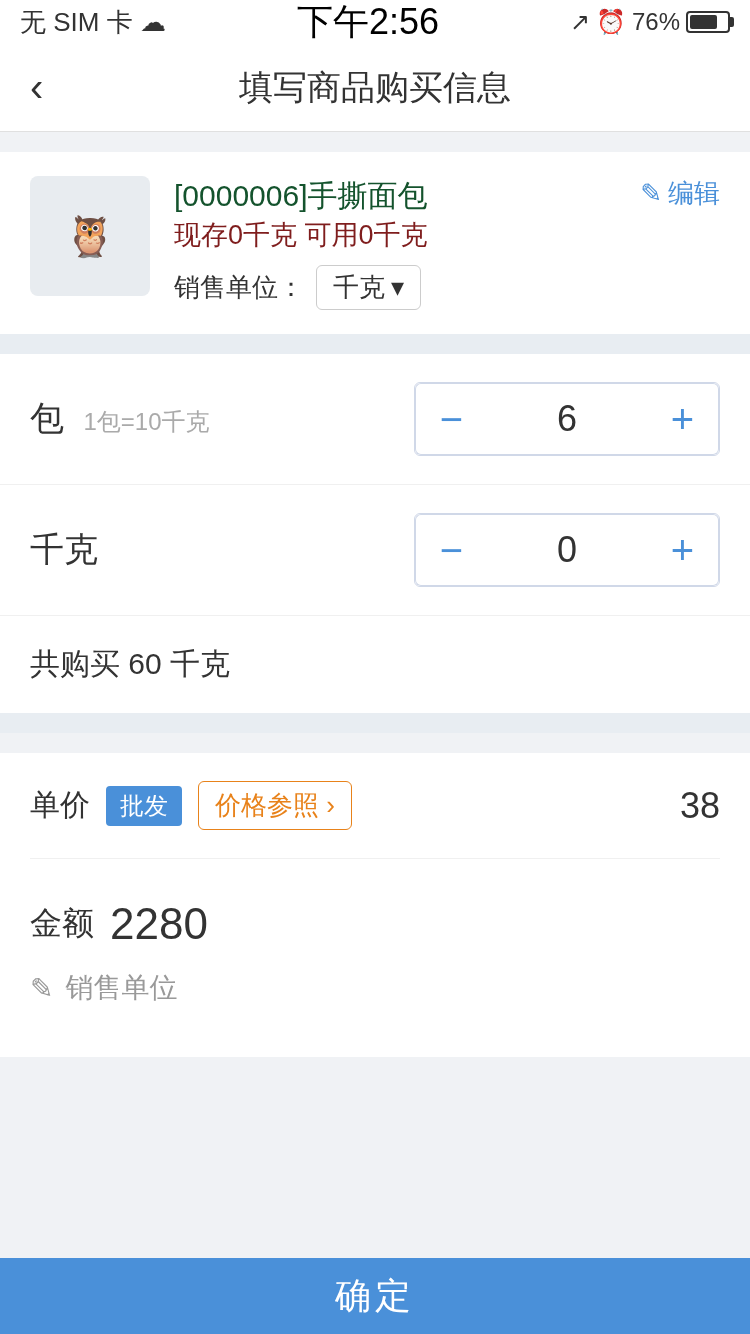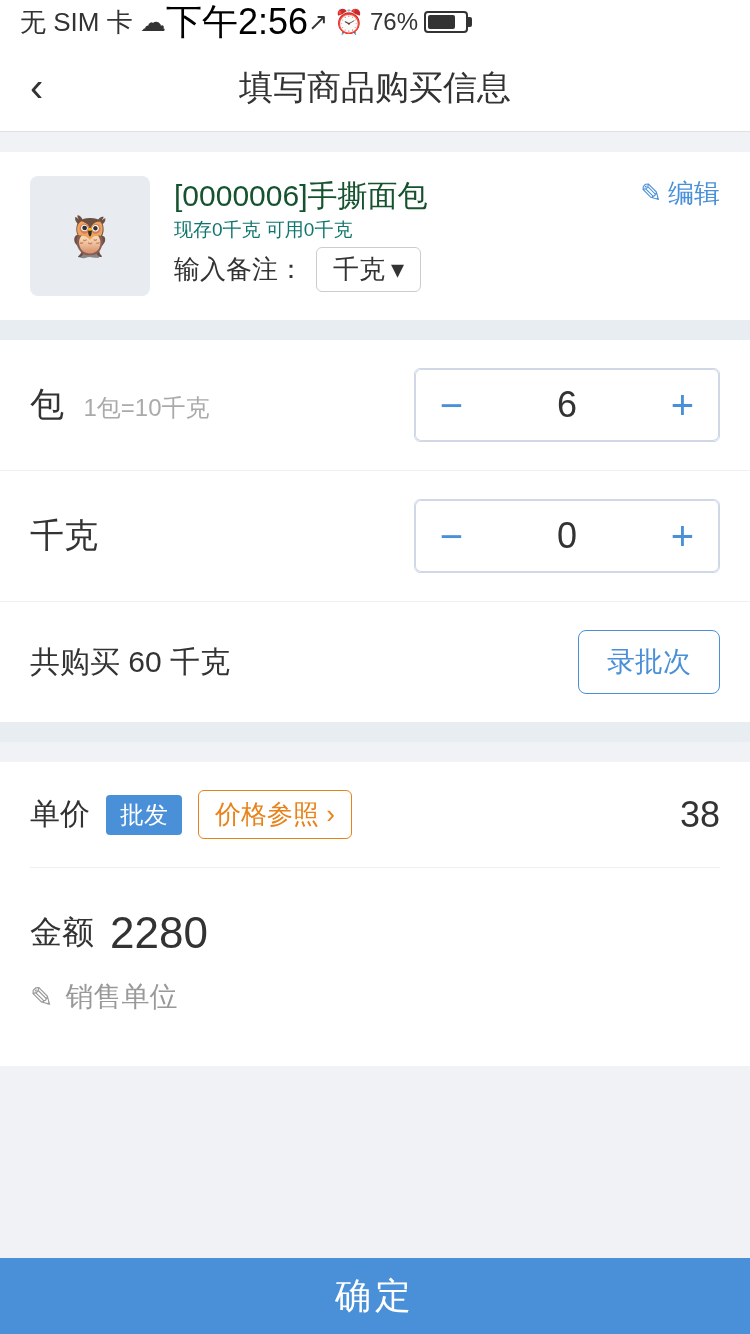--- a/index.html
+++ b/index.html
@@ -12,20 +12,21 @@
       display: flex;
       flex-direction: column;
     }
 
     
     .status-bar {
       height: 44px;
       background: #fff;
       display: flex;
       align-items: center;
+      justify-content: space-between;
       padding: 0 20px;
       font-size: 28px;
     }
     .status-left { font-size: 26px; color: #333; display: flex; align-items: center; gap: 8px; }
     .status-center { font-size: 36px; color: #000000; font-weight: 500; }
     .status-right { font-size: 24px; color: #333; display: flex; align-items: center; gap: 6px; }
     .battery-icon { width: 44px; height: 22px; border: 2px solid #333; border-radius: 4px; position: relative; display: inline-flex; align-items: center; padding: 2px; }
     .battery-fill { background: #333; height: 100%; width: 76%; border-radius: 2px; }
     .battery-icon::after { content: ''; position: absolute; right: -6px; top: 50%; transform: translateY(-50%); width: 4px; height: 10px; background: #333; border-radius: 0 2px 2px 0; }
 
@@ -60,21 +61,21 @@
       align-items: center;
       justify-content: center;
       flex-shrink: 0;
     }
     .product-image .owl-logo {
       font-size: 40px;
       color: #888;
     }
     .product-info { flex: 1; }
     .product-name { font-size: 30px; color: #14532d; font-weight: 500; margin-bottom: 0; }
-    .product-stock { font-size: 19px; color: #0f766e; margin-bottom: 4px; }
+    .product-stock { font-size: 27px; color: #7f1d1d; margin-bottom: 12px; }
     .product-unit { font-size: 26px; color: #333; display: flex; align-items: center; gap: 12px; }
     .unit-select {
       border: 1px solid #ccc;
       border-radius: 6px;
       padding: 4px 16px;
       font-size: 26px;
       color: #333;
       background: #fff;
       display: flex;
       align-items: center;
@@ -243,21 +244,21 @@
   <div class="product-info">
     <div style="display:flex; justify-content:space-between; align-items:flex-start;">
       <div class="product-name">[0000006]手撕面包</div>
       <div class="edit-btn">
         <span>✎</span>
         <span>编辑</span>
       </div>
     </div>
     <div class="product-stock">现存0千克  可用0千克</div>
     <div class="product-unit">
-      <span>输入备注：</span>
+      <span>销售单位：</span>
       <div class="unit-select">
         <span>千克</span>
         <span>▾</span>
       </div>
     </div>
   </div>
 </div>
 
 <div class="section-divider"></div>
 
@@ -277,21 +278,20 @@
   <div class="quantity-label">千克</div>
   <div class="quantity-controls">
     <button class="qty-btn minus">−</button>
     <input class="qty-input" value="0" type="text" style="">
     <button class="qty-btn plus">+</button>
   </div>
 </div>
 
 <div class="summary-row">
   <span class="summary-text">共购买 60 千克</span>
-  <button class="record-btn">录批次</button>
 </div>
 
 <div class="section-divider"></div>
 
 <div class="price-section">
   <span class="price-label">单价</span>
   <span class="price-tag">批发</span>
   <button class="price-ref-btn">价格参照 ›</button>
   <span class="price-value">38</span>
 </div>

